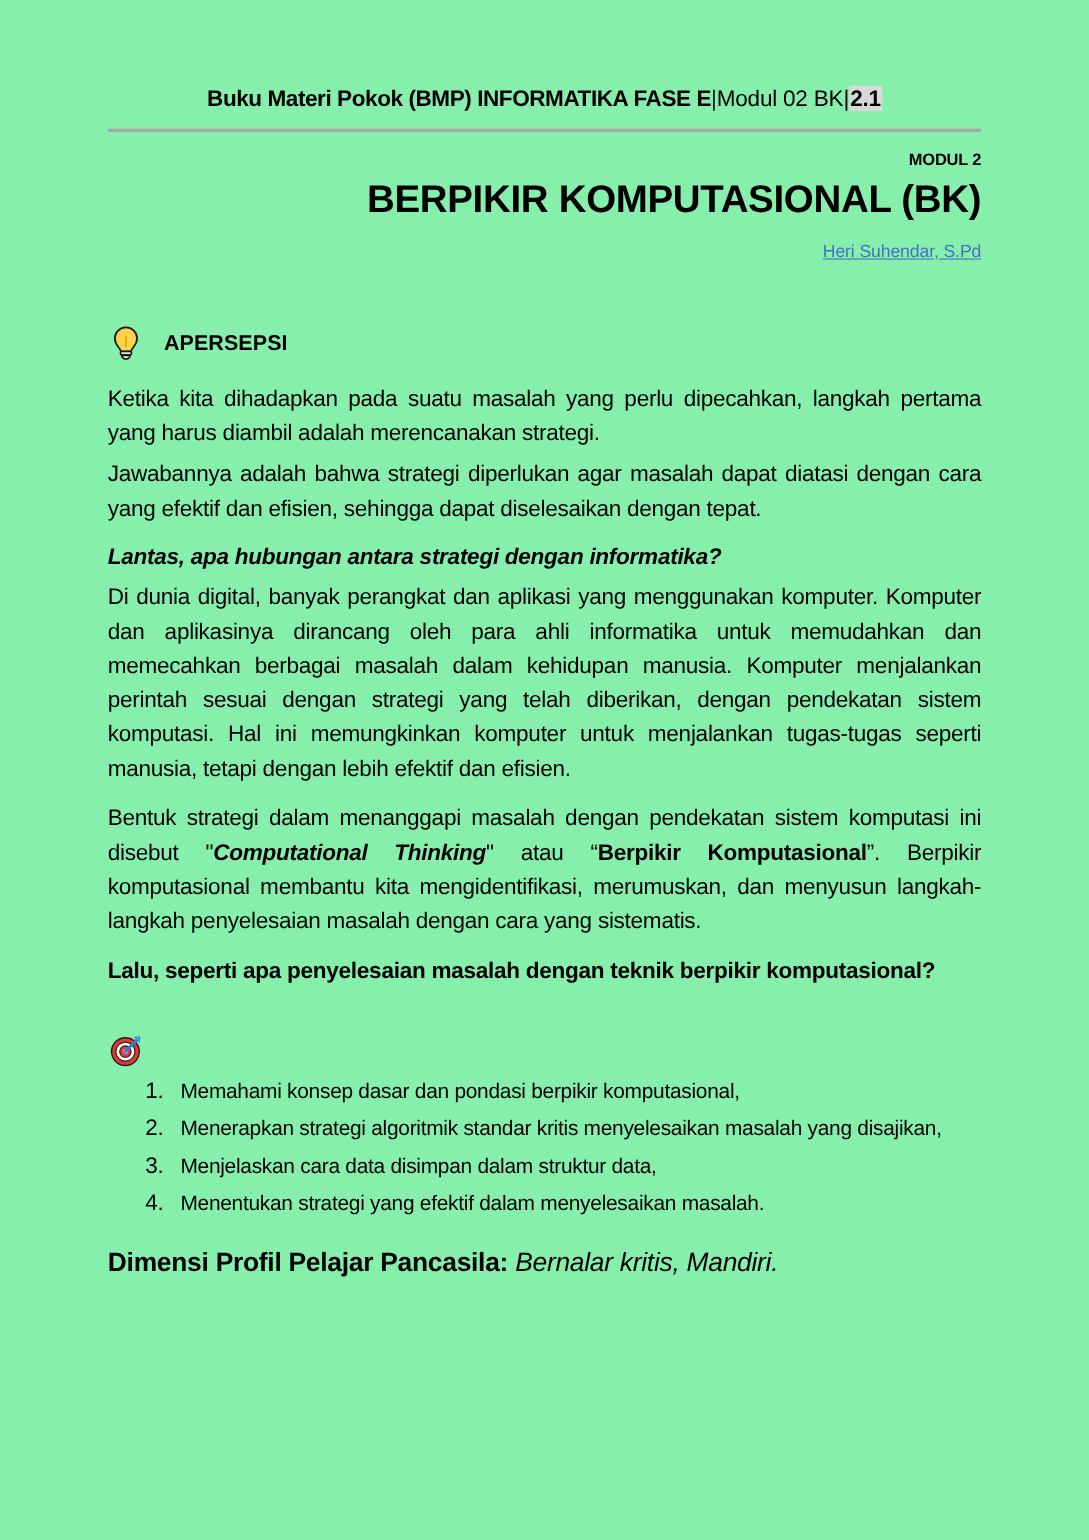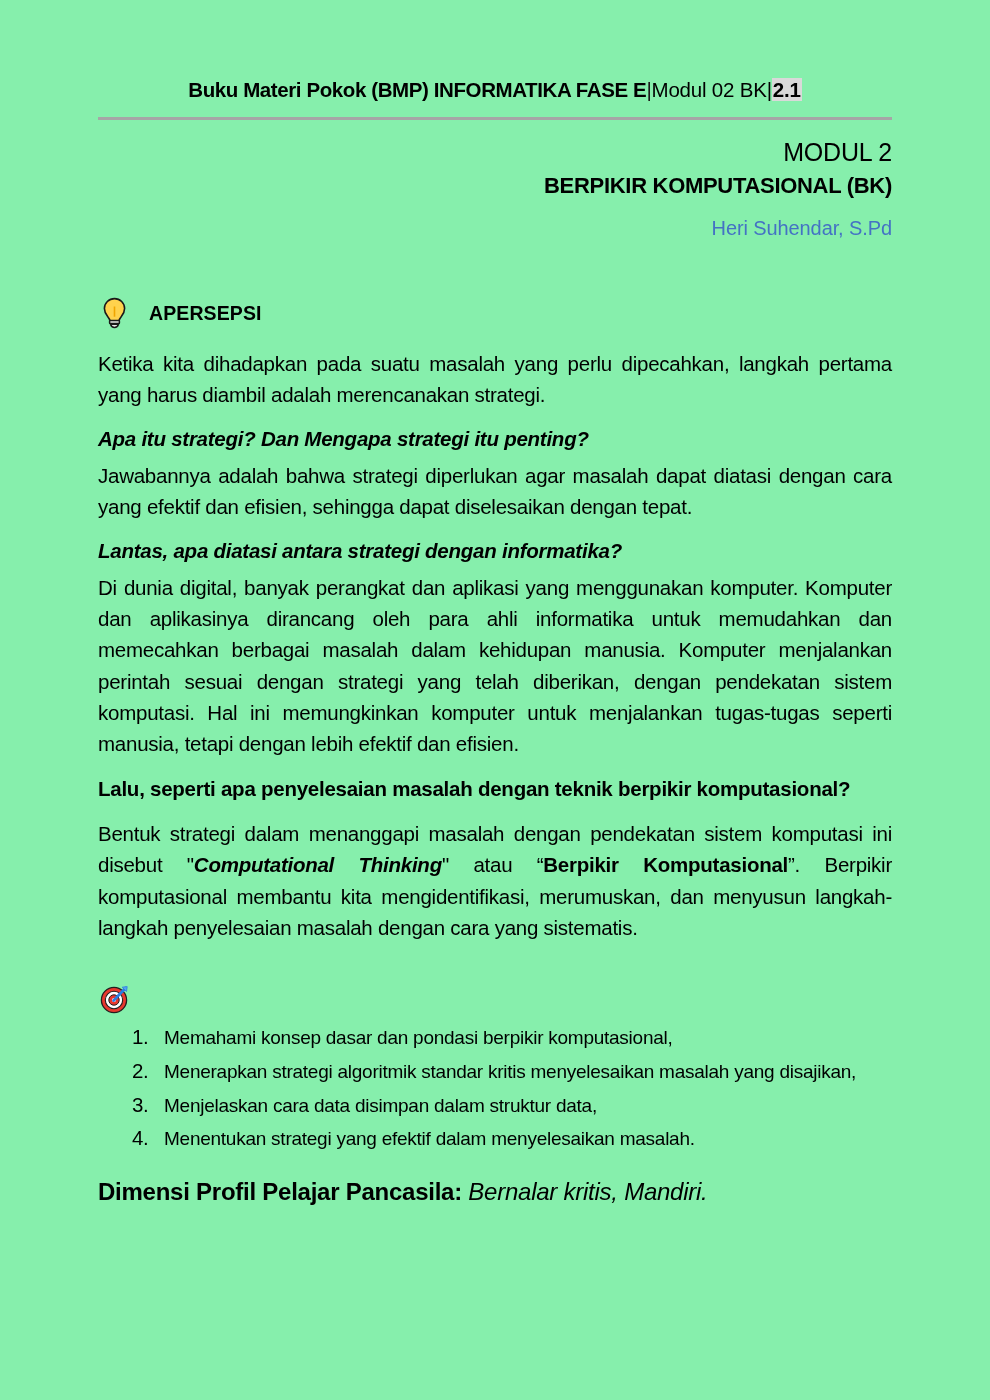--- a/index.html
+++ b/index.html
@@ -54,37 +54,38 @@
     background: #a6a6a6;
     width: 794px;
   }
 
   
   .title-block {
     margin-top: 16px;
     text-align: right;
   }
   .modul-line {
-    font-size: 25px;
-    font-weight: normal;
+    font-size: 15px;
+    font-weight: bold;
     letter-spacing: -0.2px;
     line-height: 1.35;
   }
   .title-line {
-    font-size: 22px;
+    font-size: 35px;
     font-weight: bold;
     letter-spacing: -0.3px;
     line-height: 1.35;
     margin-top: 2px;
   }
   .author-line {
     margin-top: 16px;
-    font-size: 20px;
+    font-size: 16px;
     color: #4472c4;
     letter-spacing: -0.1px;
+    text-decoration: underline;
   }
 
   
   .section-head {
     display: flex;
     align-items: center;
     gap: 19px;
     margin-top: 56px;
   }
   .section-head.tujuan { margin-top: 40px; }
@@ -177,31 +178,30 @@
           <path d="M13.5 9.5v10.2" stroke="#f0a500" stroke-width="1.6" fill="none"></path>
           <rect x="8.6" y="23.4" width="9.8" height="3.1" rx="0.6" fill="#e9e9e9" stroke="#1a1a1a" stroke-width="1.5"></rect>
           <path d="M9.6 27.2h7.8c-.5 2-1.9 3.2-3.9 3.2s-3.4-1.2-3.9-3.2z" fill="#e9e9e9" stroke="#1a1a1a" stroke-width="1.5"></path>
         </svg>
       </span>
       <span class="label">APERSEPSI</span>
     </div>
 
     <p class="body lead">Ketika kita dihadapkan pada suatu masalah yang perlu dipecahkan, langkah pertama yang harus diambil adalah merencanakan strategi.</p>
 
-    <h4 class="qhead">Apa itu strategi? Dan Mengapa strategi itu penting?</h4>
 
     <p class="body tight">Jawabannya adalah bahwa strategi diperlukan agar masalah dapat diatasi dengan cara yang efektif dan efisien, sehingga dapat diselesaikan dengan tepat.</p>
 
-    <h4 class="qhead">Lantas, apa diatasi antara strategi dengan informatika?</h4>
+    <h4 class="qhead">Lantas, apa hubungan antara strategi dengan informatika?</h4>
 
     <p class="body tight">Di dunia digital, banyak perangkat dan aplikasi yang menggunakan komputer. Komputer dan aplikasinya dirancang oleh para ahli informatika untuk memudahkan dan memecahkan berbagai masalah dalam kehidupan manusia. Komputer menjalankan perintah sesuai dengan strategi yang telah diberikan, dengan pendekatan sistem komputasi. Hal ini memungkinkan komputer untuk menjalankan tugas-tugas seperti manusia, tetapi dengan lebih efektif dan efisien.</p>
 
+    <p class="body"><span>Bentuk strategi dalam menanggapi masalah dengan pendekatan sistem komputasi ini disebut "</span><span class="bi">Computational Thinking</span><span>" atau “</span><span class="b">Berpikir Komputasional</span><span>”. Berpikir komputasional membantu kita mengidentifikasi, merumuskan, dan menyusun langkah-langkah penyelesaian masalah dengan cara yang sistematis.</span></p>
+
     <p class="body b">Lalu, seperti apa penyelesaian masalah dengan teknik berpikir komputasional?</p>
-
-    <p class="body"><span>Bentuk strategi dalam menanggapi masalah dengan pendekatan sistem komputasi ini disebut "</span><span class="bi">Computational Thinking</span><span>" atau “</span><span class="b">Berpikir Komputasional</span><span>”. Berpikir komputasional membantu kita mengidentifikasi, merumuskan, dan menyusun langkah-langkah penyelesaian masalah dengan cara yang sistematis.</span></p>
 
 
     <div class="section-head tujuan">
       <span class="icon-wrap">
         <svg width="29" height="29" viewBox="0 0 29 29" aria-hidden="true">
           <circle cx="14" cy="15" r="12.6" fill="#e8382e" stroke="#231f20" stroke-width="1.3"></circle>
           <circle cx="14" cy="15" r="8.7" fill="#ffffff" stroke="#231f20" stroke-width="1.1"></circle>
           <circle cx="14" cy="15" r="5.2" fill="#e8382e" stroke="#231f20" stroke-width="1"></circle>
           <circle cx="14" cy="15" r="2" fill="#ffffff"></circle>
           <path d="M13.6 15.4L25.6 3.1" stroke="#2a7de1" stroke-width="2.8" stroke-linecap="round"></path>

